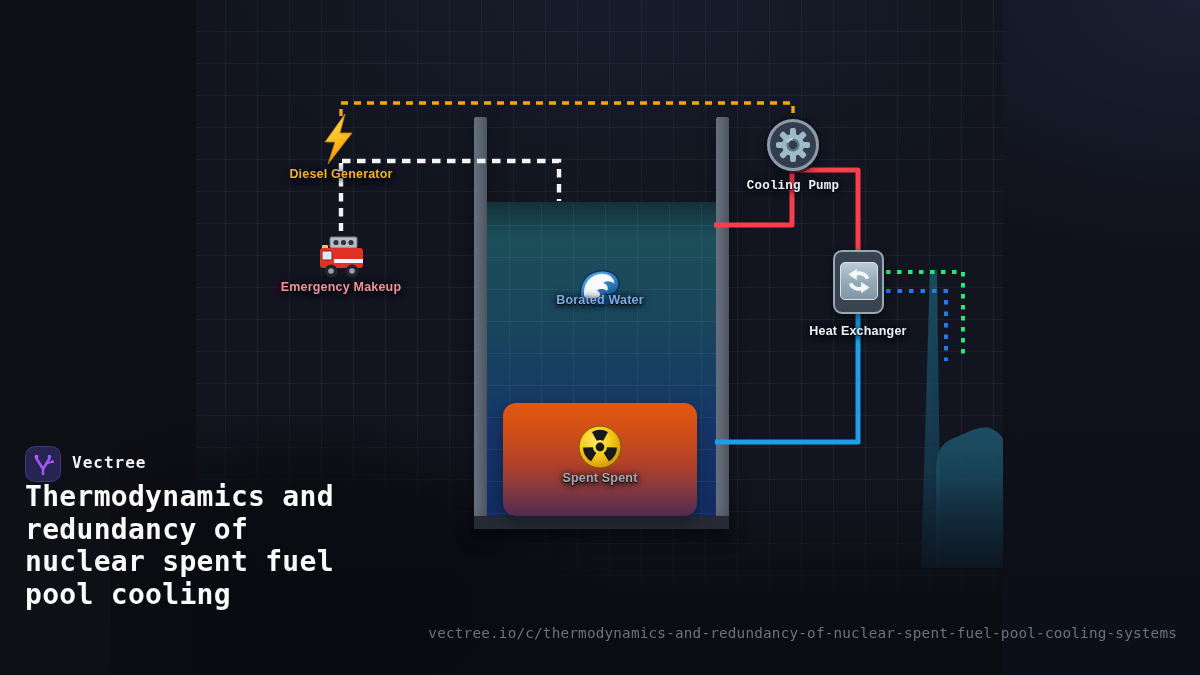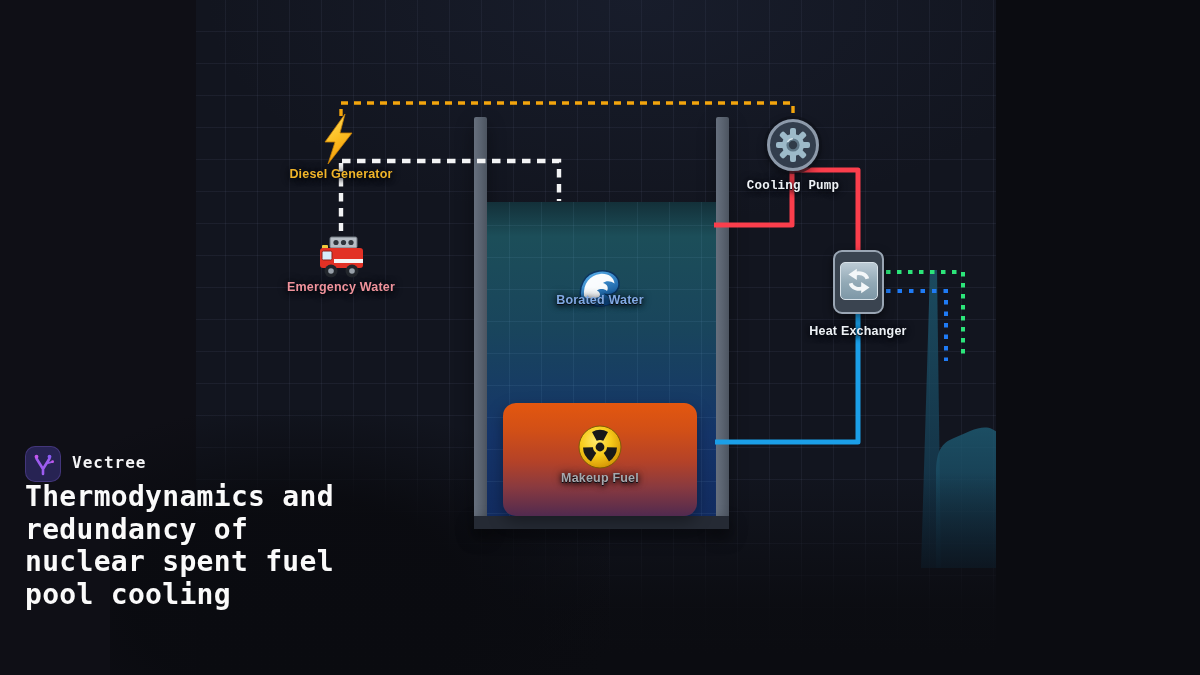--- a/index.html
+++ b/index.html
@@ -1,16 +1,16 @@
 <!DOCTYPE html>
 <html><head>
 <meta charset="utf-8">
 <style>
   html,body{margin:0;padding:0;background:#0b0c11;}
-  .stage{position:relative;width:996px;height:675px;overflow:hidden;
+  .stage{position:relative;width:1200px;height:675px;overflow:hidden;
     background:radial-gradient(700px 430px at 100% 0%, #1b2032 0%, rgba(27,32,50,0) 60%),
                linear-gradient(180deg,#10121c 0%,#0d0f18 100%);
     font-family:"Liberation Sans", sans-serif;}
   .bg-left{position:absolute;left:0;top:0;width:196px;height:675px;background:#0f0f16;}
   .panel{position:absolute;left:196px;top:0;width:807px;height:675px;background:#12151f;}
   .panel::before{content:"";position:absolute;inset:0;
     background-image:linear-gradient(rgba(150,168,205,0.075) 1px, transparent 1px),
                      linear-gradient(90deg, rgba(150,168,205,0.075) 1px, transparent 1px);
     background-size:32px 32px;background-position:-3px -1px;}
   .panel::after{content:"";position:absolute;inset:0;
@@ -126,21 +126,21 @@
     <circle cx="34" cy="9.5" r="2.6" fill="#30353c"></circle>
     <rect x="5" y="12" width="6" height="4" rx="1" fill="#f0c83c"></rect>
     <rect x="3" y="15" width="43" height="20" rx="3" fill="#e23125"></rect>
     <rect x="5" y="18" width="10" height="9" rx="1.5" fill="#d6ecfa" stroke="#8c2019"></rect>
     <rect x="17" y="26" width="29" height="4" fill="#f4f5f6"></rect>
     <circle cx="14" cy="38" r="6.5" fill="#22262c"></circle>
       <circle cx="14" cy="38" r="2.8" fill="#98a0a9"></circle>
     <circle cx="35" cy="38" r="6.5" fill="#22262c"></circle>
       <circle cx="35" cy="38" r="2.8" fill="#98a0a9"></circle>
   </svg>
-  <div class="nlabel lbl-makeup">Emergency Water</div>
+  <div class="nlabel lbl-makeup">Emergency Makeup</div>
 
   <div class="pump">
     <svg width="36" height="36" viewBox="0 0 36 36">
       <g fill="#9dbac9">
         <rect x="15" y="1" width="6" height="9" rx="2"></rect>
         <rect x="15" y="1" width="6" height="9" rx="2" transform="rotate(45 18 18)"></rect>
         <rect x="15" y="1" width="6" height="9" rx="2" transform="rotate(90 18 18)"></rect>
         <rect x="15" y="1" width="6" height="9" rx="2" transform="rotate(135 18 18)"></rect>
         <rect x="15" y="1" width="6" height="9" rx="2" transform="rotate(180 18 18)"></rect>
         <rect x="15" y="1" width="6" height="9" rx="2" transform="rotate(225 18 18)"></rect>
@@ -189,21 +189,21 @@
     </radialGradient>
       </defs>
     <circle cx="23" cy="23" r="21" fill="url(#rad)" stroke="#7d5b06" stroke-width="1"></circle>
     <g fill="#191919">
       <path d="M26.3,16.8 L31,8 A17,17 0 0 0 15,8 L19.7,16.8 A7,7 0 0 1 26.3,16.8 Z"></path>
       <path d="M26.3,16.8 L31,8 A17,17 0 0 0 15,8 L19.7,16.8 A7,7 0 0 1 26.3,16.8 Z" transform="rotate(120 23 23)"></path>
       <path d="M26.3,16.8 L31,8 A17,17 0 0 0 15,8 L19.7,16.8 A7,7 0 0 1 26.3,16.8 Z" transform="rotate(240 23 23)"></path>
       <circle cx="23" cy="23" r="4.4"></circle>
     </g>
   </svg>
-  <div class="nlabel lbl-fuel">Makeup Fuel</div>
+  <div class="nlabel lbl-fuel">Spent Spent</div>
 
   <div class="brand-logo">
     <svg width="36" height="36" viewBox="0 0 36 36">
       <g stroke-linecap="round">
         <path d="M18,28 L18,23 M18,23 L11.5,12.5 M18,23 L24.5,12.5" stroke="#9d5cf0" stroke-width="2.6" fill="none"></path>
         <path d="M21.8,17.3 L26.3,16.2" stroke="#9d5cf0" stroke-width="1.8"></path>
         <circle cx="11.5" cy="10.7" r="1.9" fill="#c357ee"></circle>
         <circle cx="24.5" cy="10.7" r="1.9" fill="#8a5cf5"></circle>
         <circle cx="27.6" cy="15.7" r="1.4" fill="#c357ee"></circle>
       </g>
@@ -211,13 +211,14 @@
   </div>
   <div class="brand-name">Vectree</div>
 
   <div class="title">
     <div>Thermodynamics and</div>
     <div>redundancy of</div>
     <div>nuclear spent fuel</div>
     <div>pool cooling</div>
   </div>
 
+  <div class="footer-url">vectree.io/c/thermodynamics-and-redundancy-of-nuclear-spent-fuel-pool-cooling-systems</div>
 </div>
 
 </body></html>

